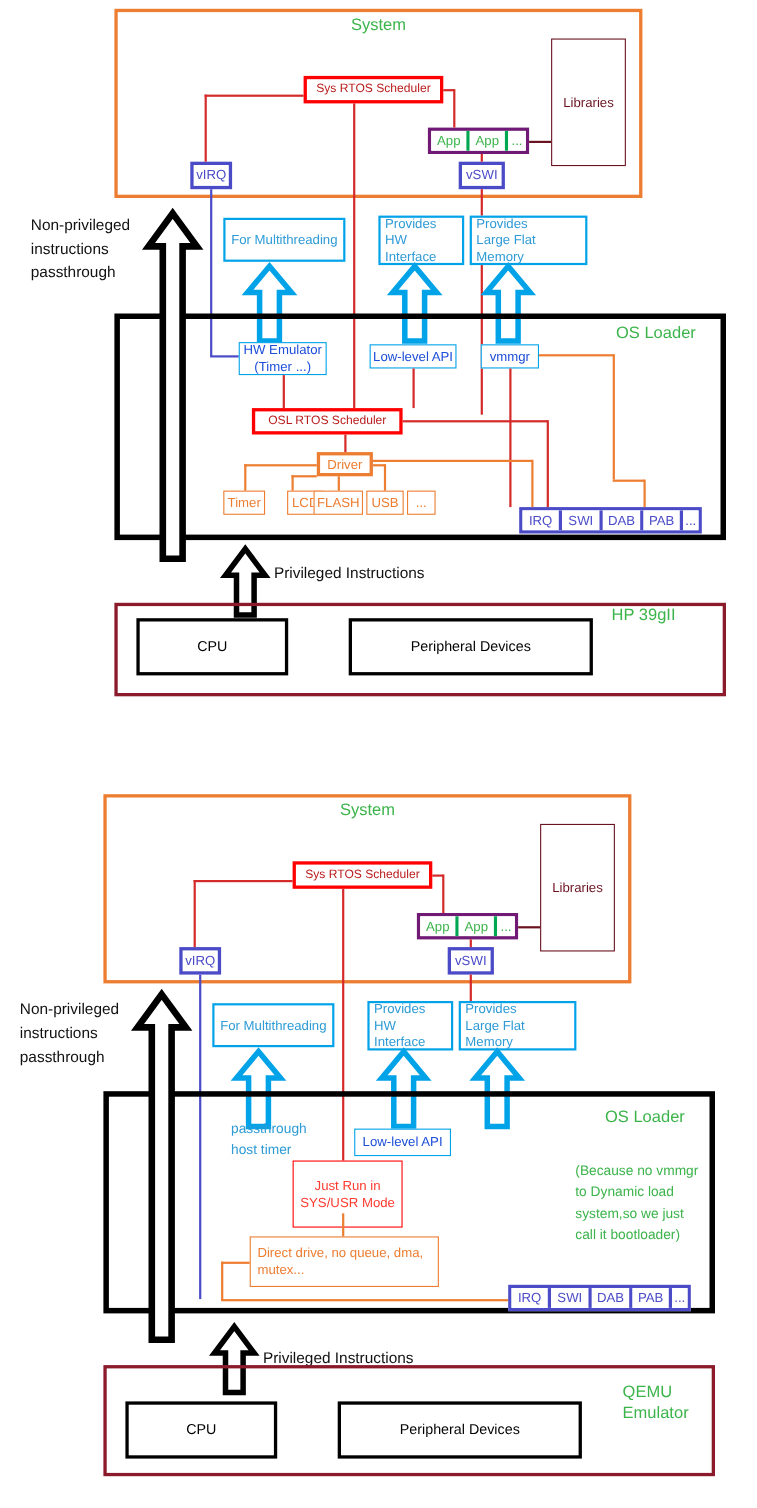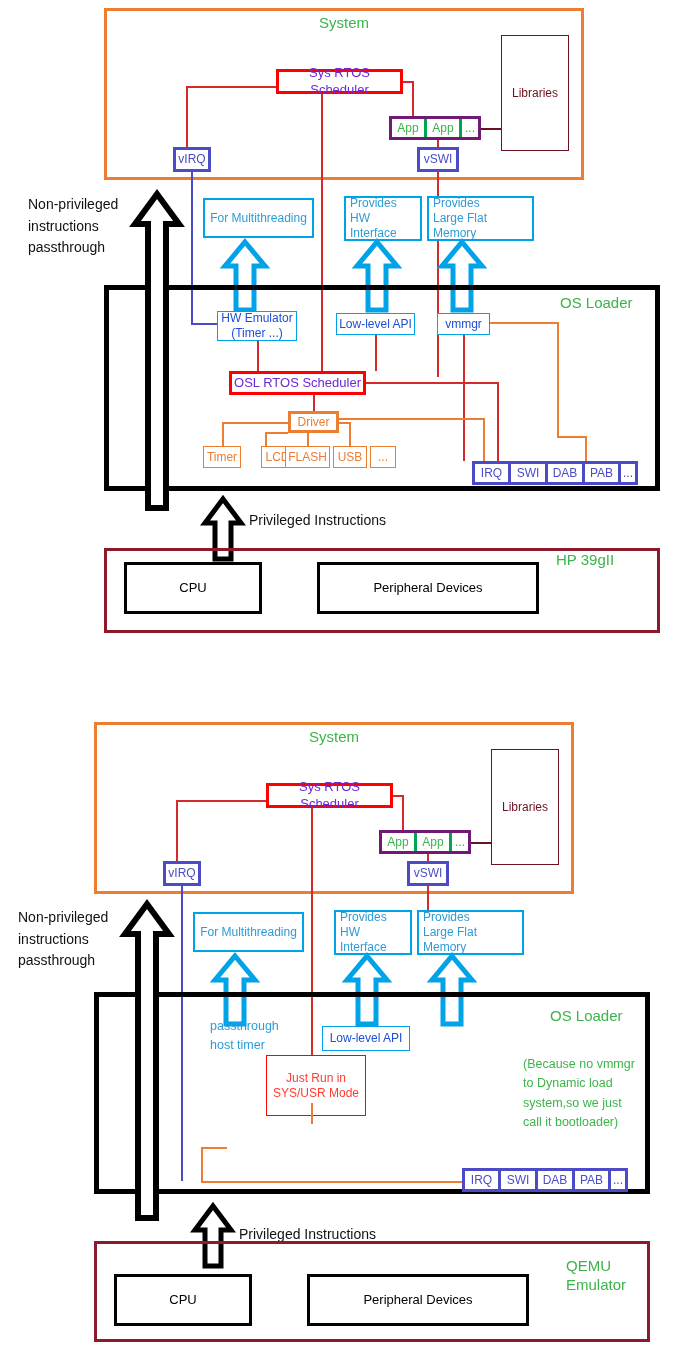--- a/index.html
+++ b/index.html
@@ -18,21 +18,21 @@
   .hw-frame{border:3px solid #8B1A2B;background:transparent;}
 
   
   .caption{color:#3CB44B;font-size:15px;line-height:1.25;white-space:pre-line;}
   .caption-center{width:100%;text-align:center;}
 
   
   .node{display:flex;align-items:center;justify-content:center;
         text-align:center;line-height:1.25;background:#fff;}
 
-  .n-red{border:3px solid #FF0000;color:#6d28d9;font-size:13px;}
+  .n-red{border:3px solid #FF0000;color:#b91c1c;font-size:11px;}
   .n-red-thin{border:1.5px solid #FF0000;color:#FF3B30;font-size:12px;}
   .n-blue{border:2.5px solid #00A2E8;color:#2E9BD6;font-size:12px;}
   .n-blue-thin{border:1.5px solid #00A2E8;color:#1d4ed8;font-size:12px;}
   .n-green{border:3px solid #701a75;color:#3CB44B;font-size:12px;}
   .n-orange{border:3px solid #ED7D31;color:#ED7D31;font-size:12px;}
   .n-orange-thin{border:1.5px solid #ED7D31;color:#ED7D31;font-size:12px;}
   .n-violet{border:3px solid #4B4BC8;color:#4B4BC8;font-size:12px;}
   .n-dark{border:1.5px solid #6B1220;color:#6B1220;font-size:12px;}
   .n-black{border:3px solid #000000;color:#000000;font-size:13px;}
 
@@ -238,20 +238,22 @@
   <div class="txt txt-blue" style="left:210px;top:317px;">passthrough
 host timer</div>
   <div class="abs node n-blue-thin" style="left:322px;top:326px;width:88px;height:25px;">Low-level API</div>
   <div class="txt txt-green" style="left:523px;top:355px;width:128px;overflow:hidden;white-space:pre-line;">(Because no vmmgr
 to Dynamic load
 system,so we just
 call it bootloader)</div>
 
   <div class="abs node n-red-thin two-line" style="left:266px;top:355px;width:100px;height:61px;">Just Run in
 SYS/USR Mode</div>
+  <div class="abs node n-orange-thin left two-line" style="left:227px;top:424px;width:172px;height:46px;padding-left:6px;">Direct drive, no queue, dma,
+mutex...</div>
 
   <div class="ln ln-orange v1" style="left:311px;top:403px;height:21px;"></div>
   <div class="ln ln-orange v1" style="left:201px;top:447px;height:35px;"></div>
   <div class="ln ln-orange h1" style="left:201px;top:447px;width:26px;"></div>
   <div class="ln ln-orange h1" style="left:201px;top:481px;width:261px;"></div>
 
   <div class="abs node n-violet" style="left:462px;top:468px;width:166px;height:24px;padding:0;">
     <span class="node" style="width:33px;height:100%;border-right:3px solid #4B4BC8;color:#4B4BC8;font-size:12px;">IRQ</span>
     <span class="node" style="width:34px;height:100%;border-right:3px solid #4B4BC8;color:#4B4BC8;font-size:12px;">SWI</span>
     <span class="node" style="width:34px;height:100%;border-right:3px solid #4B4BC8;color:#4B4BC8;font-size:12px;">DAB</span>

